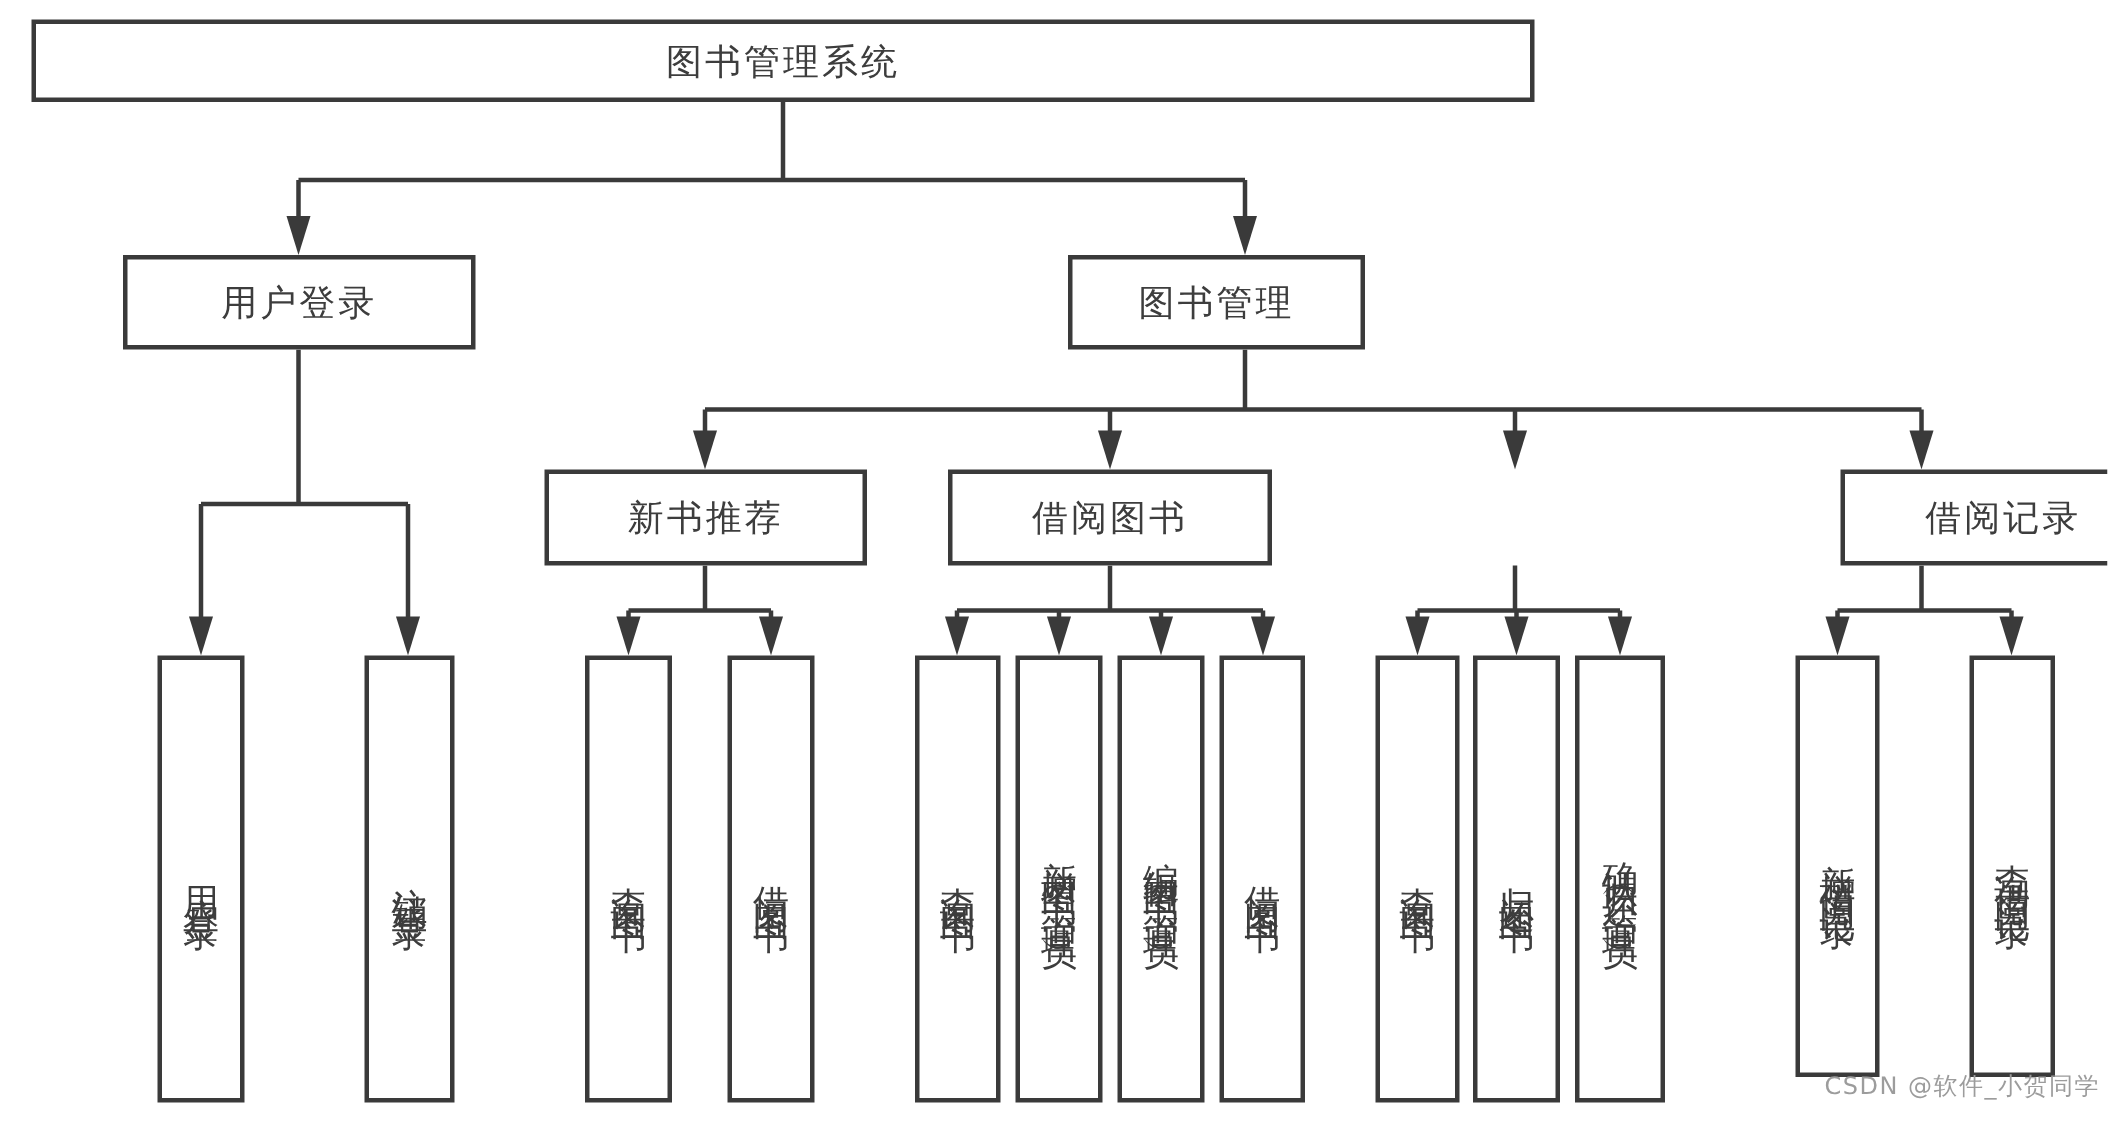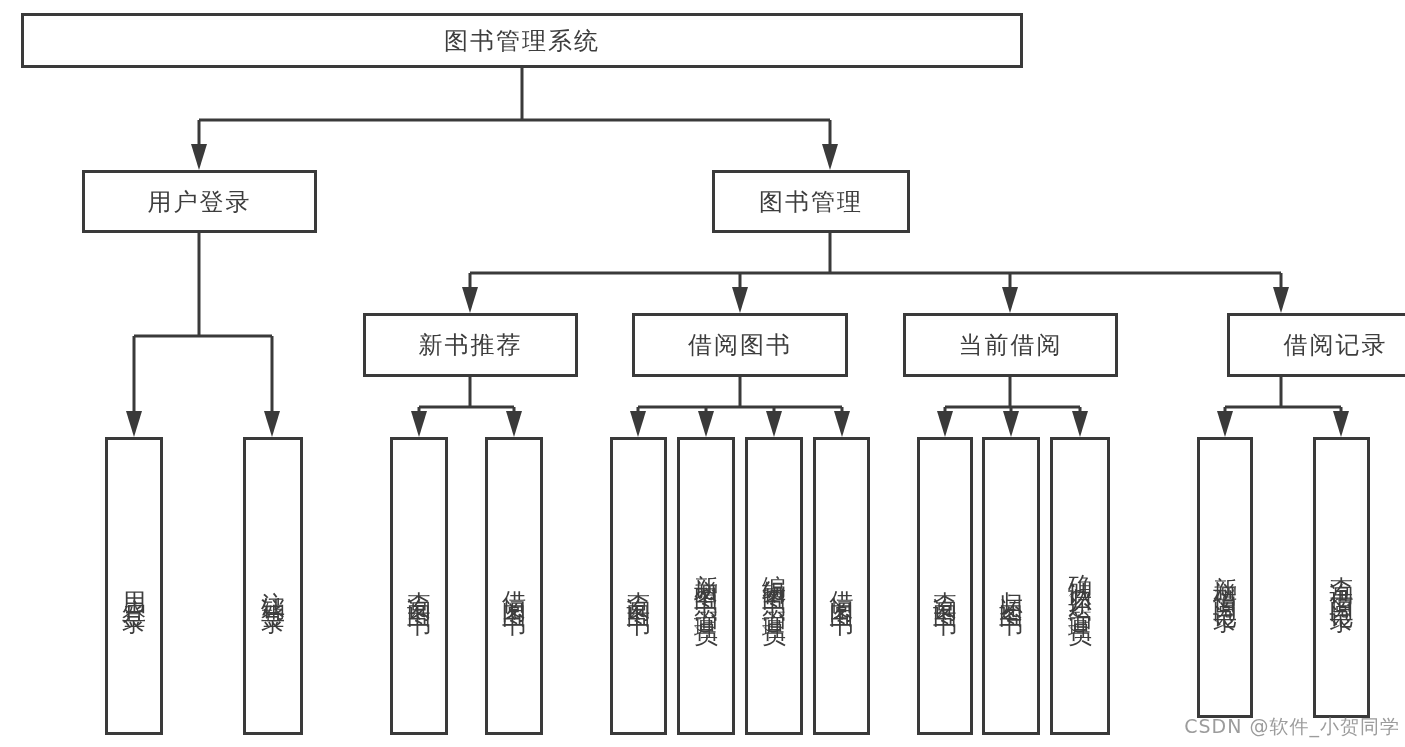--- a/index.html
+++ b/index.html
@@ -40,21 +40,21 @@
   .vbox .vtext {
     writing-mode: vertical-rl;
     text-orientation: mixed;
     letter-spacing: 7px;
     white-space: nowrap;
   }
   .watermark {
     position: absolute;
     right: 5px;
     top: 714px;
-    font-size: 19px;
+    font-size: 16px;
     color: #9c9c9c;
     letter-spacing: 1px;
     z-index: 3;
     white-space: nowrap;
   }
 </style>
 </head>
 <body>
 
 <div id="stage">
@@ -109,23 +109,20 @@
   <div class="node hbox" style="left:712px; top:170px; width:198px;">
     <span>图书管理</span>
   </div>
 
   <div class="node hbox" style="left:363px; top:313px; width:215px; height:64px;">
     <span>新书推荐</span>
   </div>
   <div class="node hbox" style="left:632px; top:313px; width:216px; height:64px;">
     <span>借阅图书</span>
   </div>
-  <div class="node hbox" style="left:903px; top:313px; width:215px; height:64px;">
-    <span>当前借阅</span>
-  </div>
   <div class="node hbox" style="left:1227px; top:313px; width:217px; height:64px;">
     <span>借阅记录</span>
   </div>
 
   <div class="node vbox" style="left:105px;">
     <span class="vtext">用户登录</span>
   </div>
   <div class="node vbox" style="left:243px; width:60px;">
     <span class="vtext">注销登录</span>
   </div>

